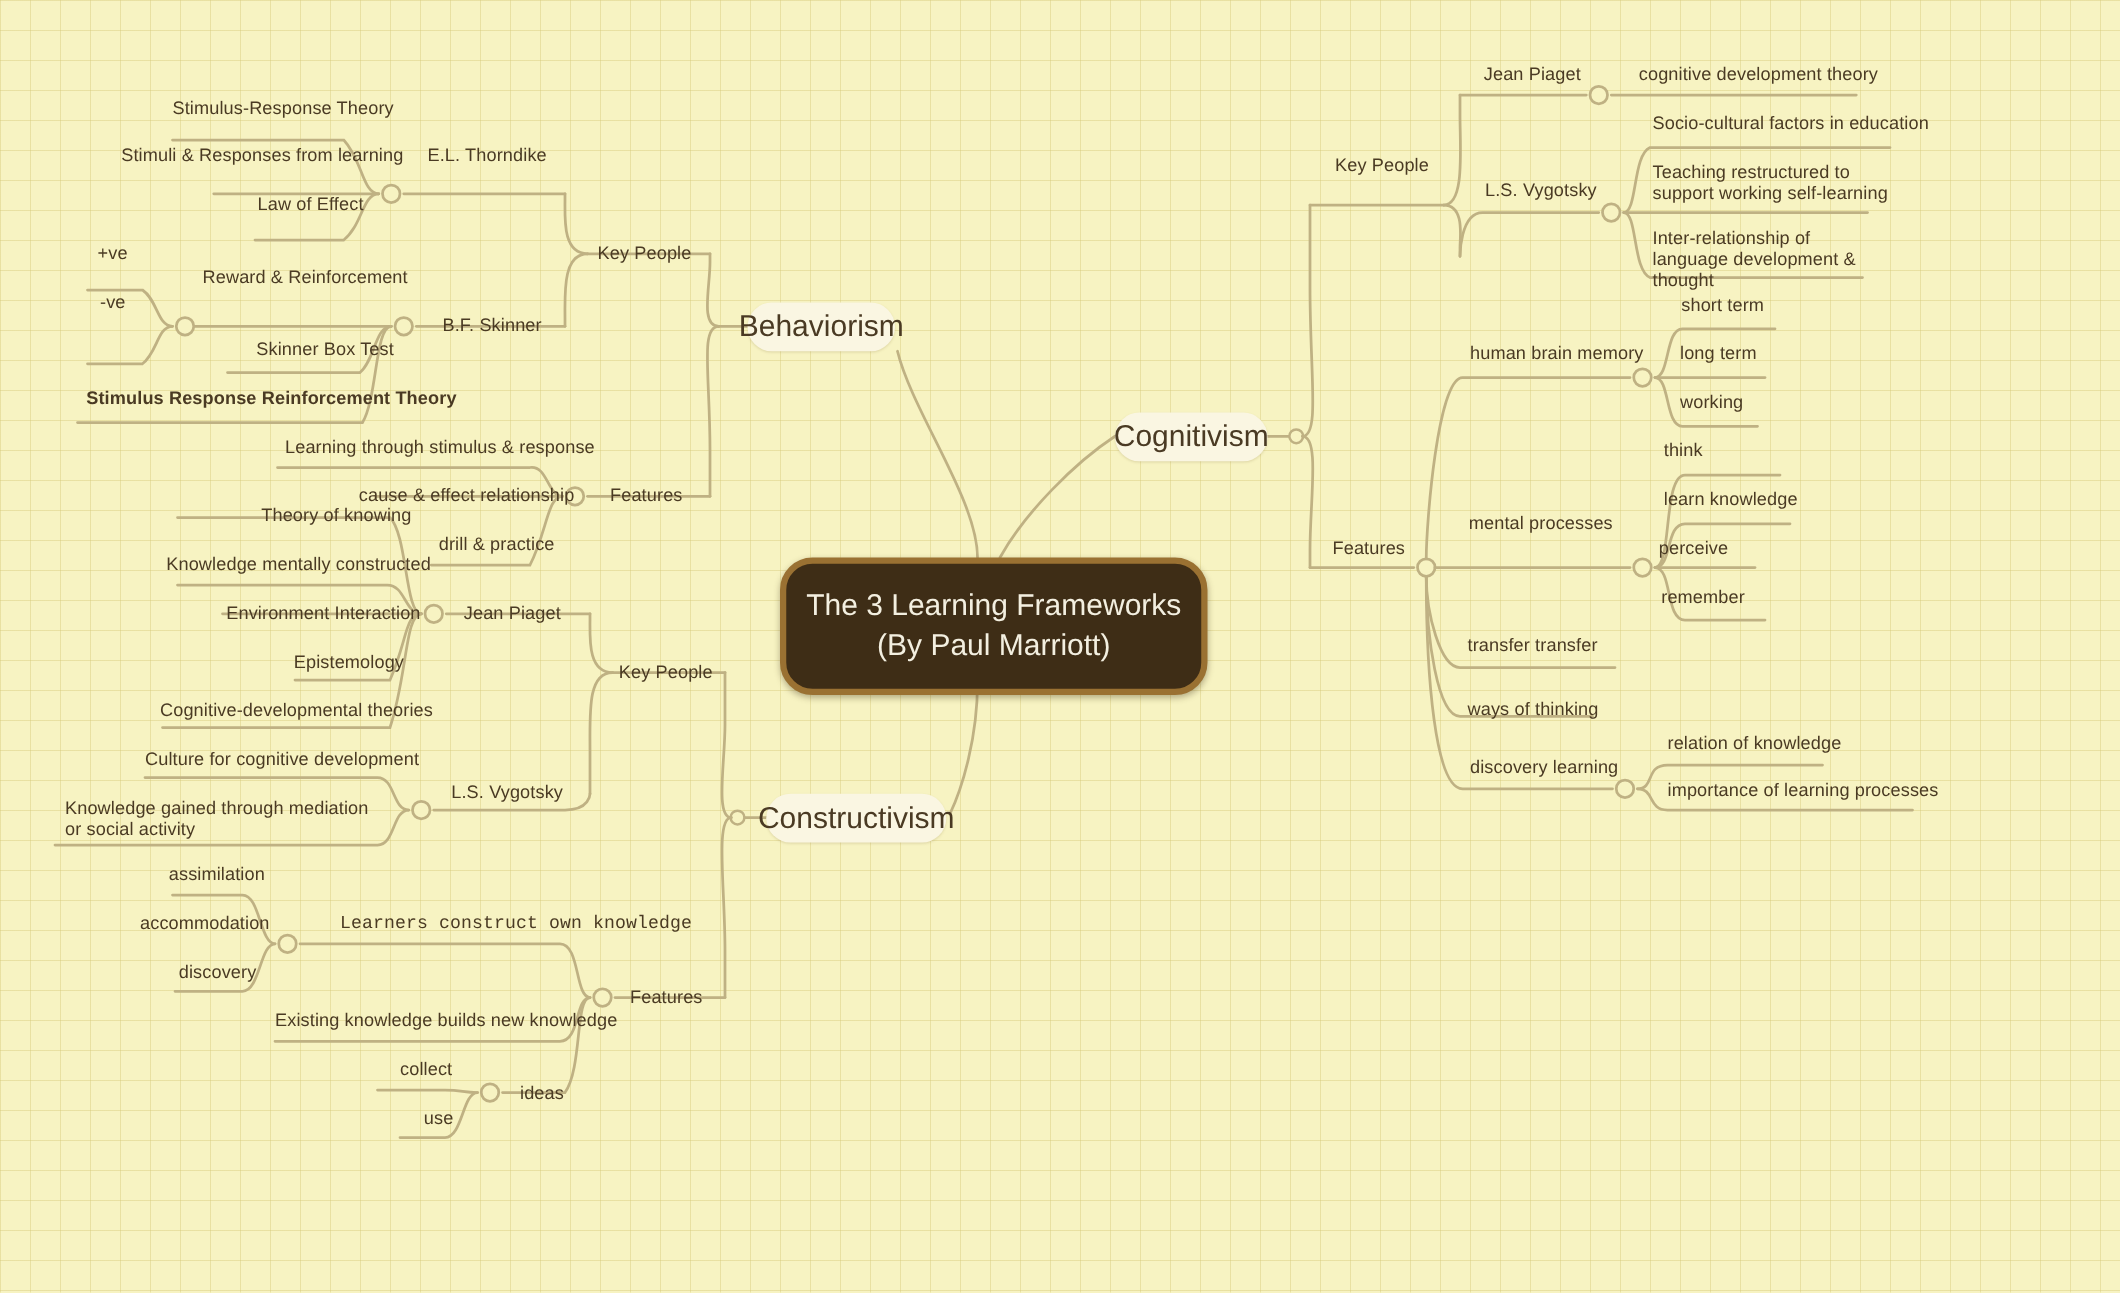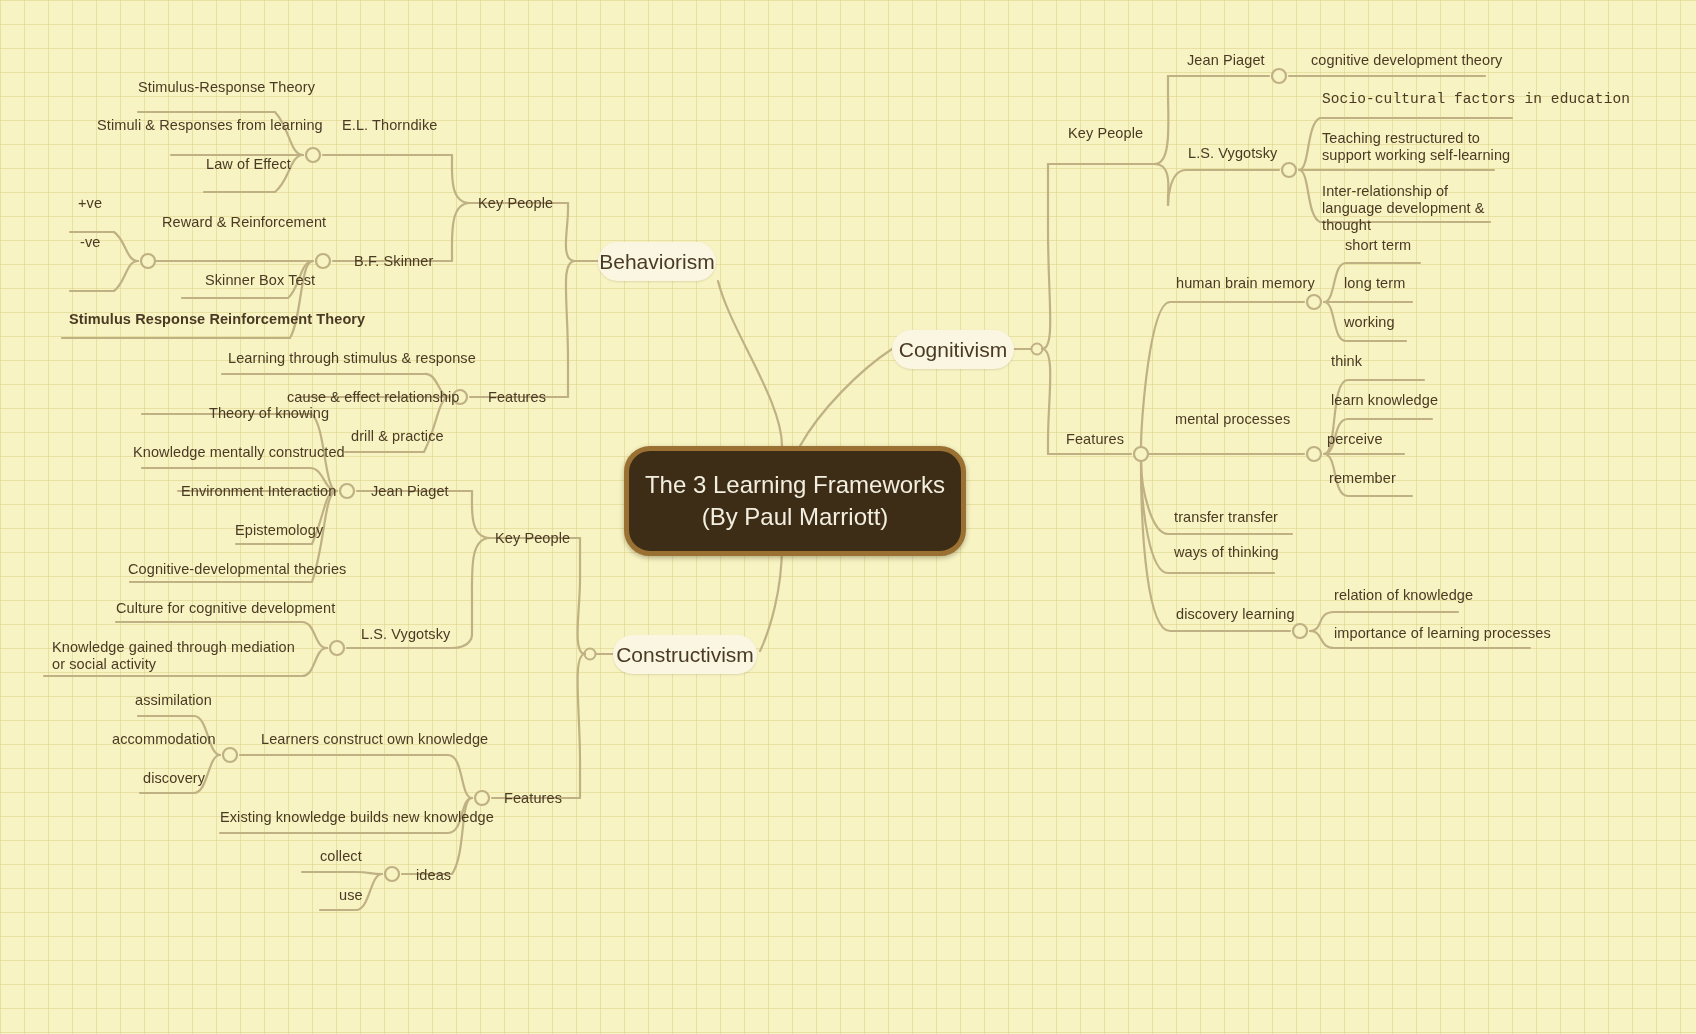--- a/index.html
+++ b/index.html
@@ -24,21 +24,21 @@
     line-height:17px;
     white-space:pre;
     letter-spacing:.1px;
   }
   .lbl.wrap{white-space:normal;}
   .pill{
     position:absolute;
     background:#faf6e2;
     border-radius:22px;
     color:#4a3a23;
-    font-size:21px;
+    font-size:24px;
     display:flex;align-items:center;justify-content:center;
     box-shadow:0 1px 2px rgba(120,100,50,.18);
   }
   #root{
     position:absolute;
     left:624px;top:446px;width:332px;height:100px;
     background:#3e2d16;
     border:5px solid #9a7132;
     border-radius:26px;
     color:#f3efe0;
@@ -210,56 +210,56 @@
   <div class="lbl" style="left:228px;top:350px;">Learning through stimulus &amp; response</div>
   <div class="lbl" style="left:287px;top:389px;">cause &amp; effect relationship</div>
   <div class="lbl" style="left:351px;top:428px;">drill &amp; practice</div>
 
   <div class="lbl" style="left:1068px;top:125px;">Key People</div>
   <div class="lbl" style="left:1066px;top:431px;">Features</div>
   <div class="lbl" style="left:1187px;top:52px;">Jean Piaget</div>
   <div class="lbl" style="left:1188px;top:145px;">L.S. Vygotsky</div>
 
   <div class="lbl" style="left:1311px;top:52px;">cognitive development theory</div>
-  <div class="lbl" style="left:1322px;top:91px;font-family:Liberation Mono, monospace;">Socio-cultural factors in education</div>
+  <div class="lbl" style="left:1322px;top:91px;">Socio-cultural factors in education</div>
   <div class="lbl wrap" style="left:1322px;top:130px;width:200px;">Teaching restructured to support working self-learning</div>
   <div class="lbl wrap" style="left:1322px;top:183px;width:190px;">Inter-relationship of language development &amp; thought</div>
 
   <div class="lbl" style="left:1176px;top:275px;">human brain memory</div>
   <div class="lbl" style="left:1345px;top:237px;">short term</div>
   <div class="lbl" style="left:1344px;top:275px;">long term</div>
   <div class="lbl" style="left:1344px;top:314px;">working</div>
 
   <div class="lbl" style="left:1175px;top:411px;">mental processes</div>
   <div class="lbl" style="left:1331px;top:353px;">think</div>
   <div class="lbl" style="left:1331px;top:392px;">learn knowledge</div>
   <div class="lbl" style="left:1327px;top:431px;">perceive</div>
   <div class="lbl" style="left:1329px;top:470px;">remember</div>
 
   <div class="lbl" style="left:1174px;top:509px;">transfer transfer</div>
-  <div class="lbl" style="left:1174px;top:544px;text-align:center;">ways of thinking</div>
+  <div class="lbl" style="left:1174px;top:560px;text-align:center;">ways of thinking</div>
   <div class="lbl" style="left:1176px;top:606px;">discovery learning</div>
   <div class="lbl" style="left:1334px;top:587px;">relation of knowledge</div>
   <div class="lbl" style="left:1334px;top:625px;">importance of learning processes</div>
 
   <div class="lbl" style="left:495px;top:530px;">Key People</div>
   <div class="lbl" style="left:504px;top:790px;">Features</div>
   <div class="lbl" style="left:371px;top:483px;">Jean Piaget</div>
   <div class="lbl" style="left:361px;top:626px;">L.S. Vygotsky</div>
 
   <div class="lbl" style="left:209px;top:405px;">Theory of knowing</div>
   <div class="lbl" style="left:133px;top:444px;">Knowledge mentally constructed</div>
   <div class="lbl" style="left:181px;top:483px;">Environment Interaction</div>
   <div class="lbl" style="left:235px;top:522px;">Epistemology</div>
   <div class="lbl" style="left:128px;top:561px;">Cognitive-developmental theories</div>
   <div class="lbl" style="left:116px;top:600px;">Culture for cognitive development</div>
   <div class="lbl wrap" style="left:52px;top:639px;width:258px;">Knowledge gained through mediation or social activity</div>
 
   <div class="lbl" style="left:135px;top:692px;text-align:center;">assimilation</div>
   <div class="lbl" style="left:112px;top:731px;">accommodation</div>
   <div class="lbl" style="left:143px;top:770px;">discovery</div>
-  <div class="lbl" style="left:261px;top:731px;">Learners construct own knowledge</div>
+  <div class="lbl" style="left:272px;top:731px;font-family:Liberation Mono, monospace;">Learners construct own knowledge</div>
   <div class="lbl" style="left:220px;top:809px;">Existing knowledge builds new knowledge</div>
   <div class="lbl" style="left:320px;top:848px;">collect</div>
   <div class="lbl" style="left:339px;top:887px;">use</div>
   <div class="lbl" style="left:416px;top:867px;">ideas</div>
 
 </div>
 
 </body></html>

